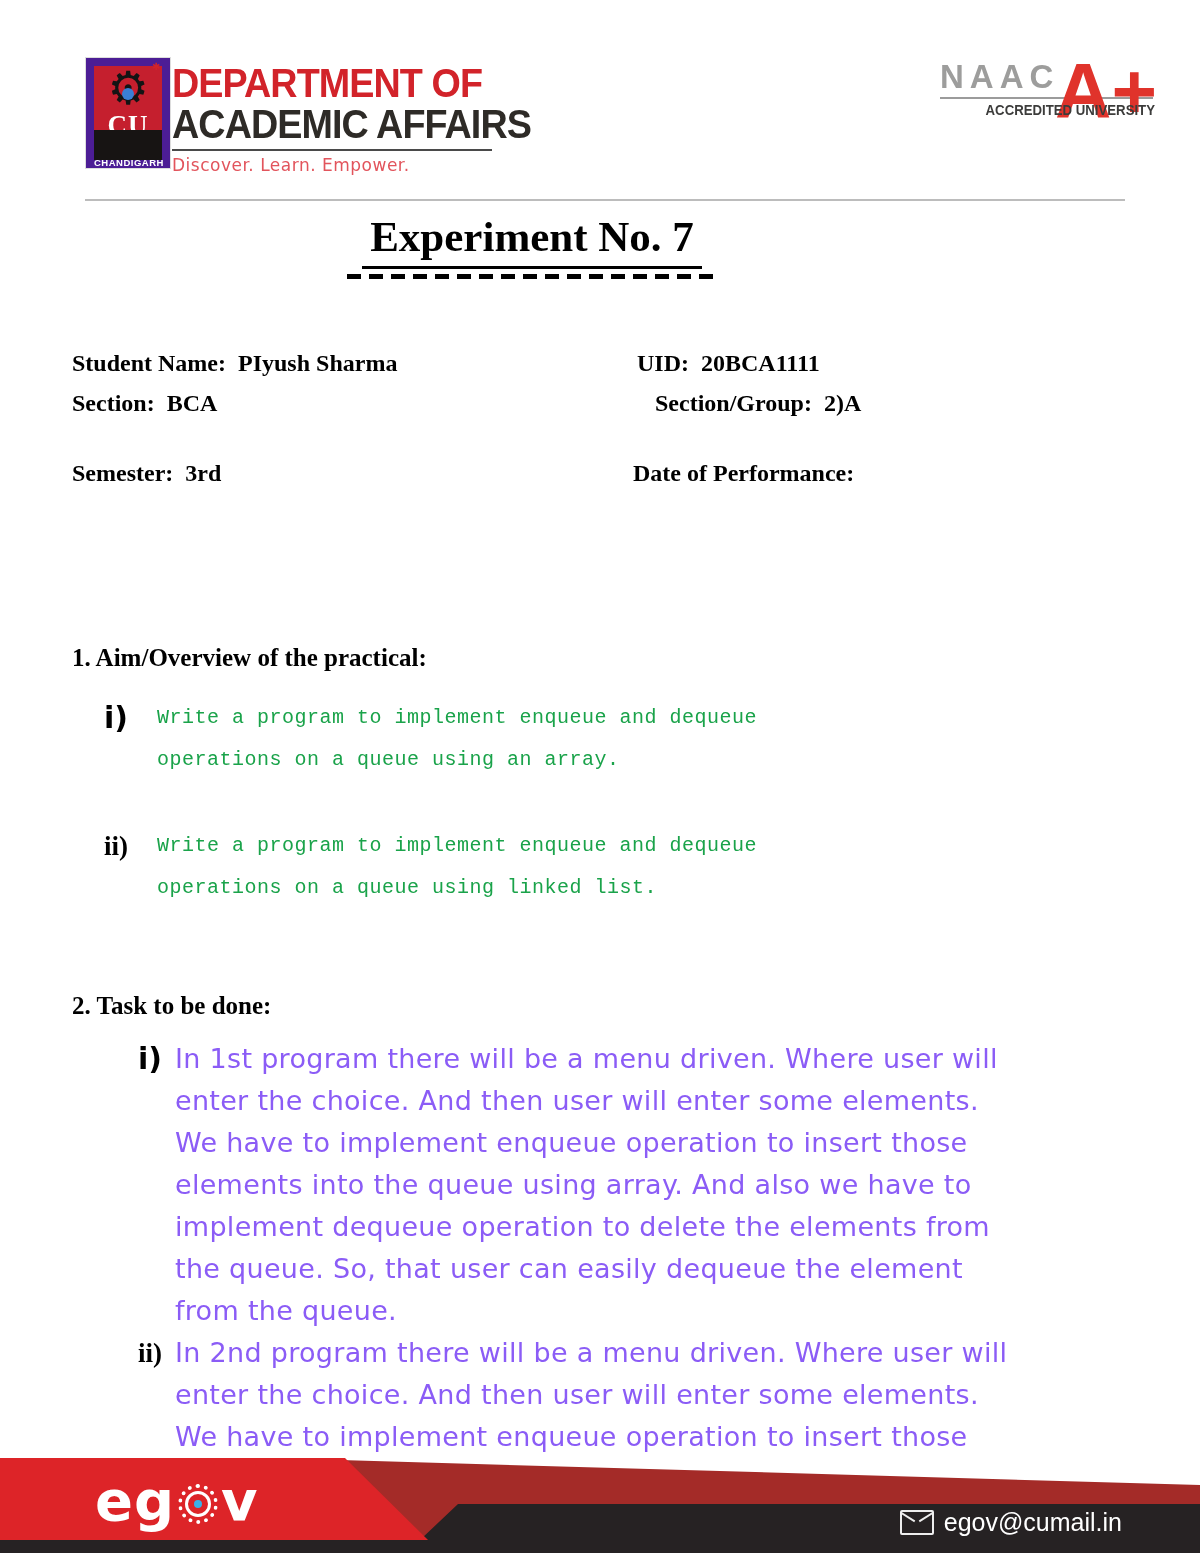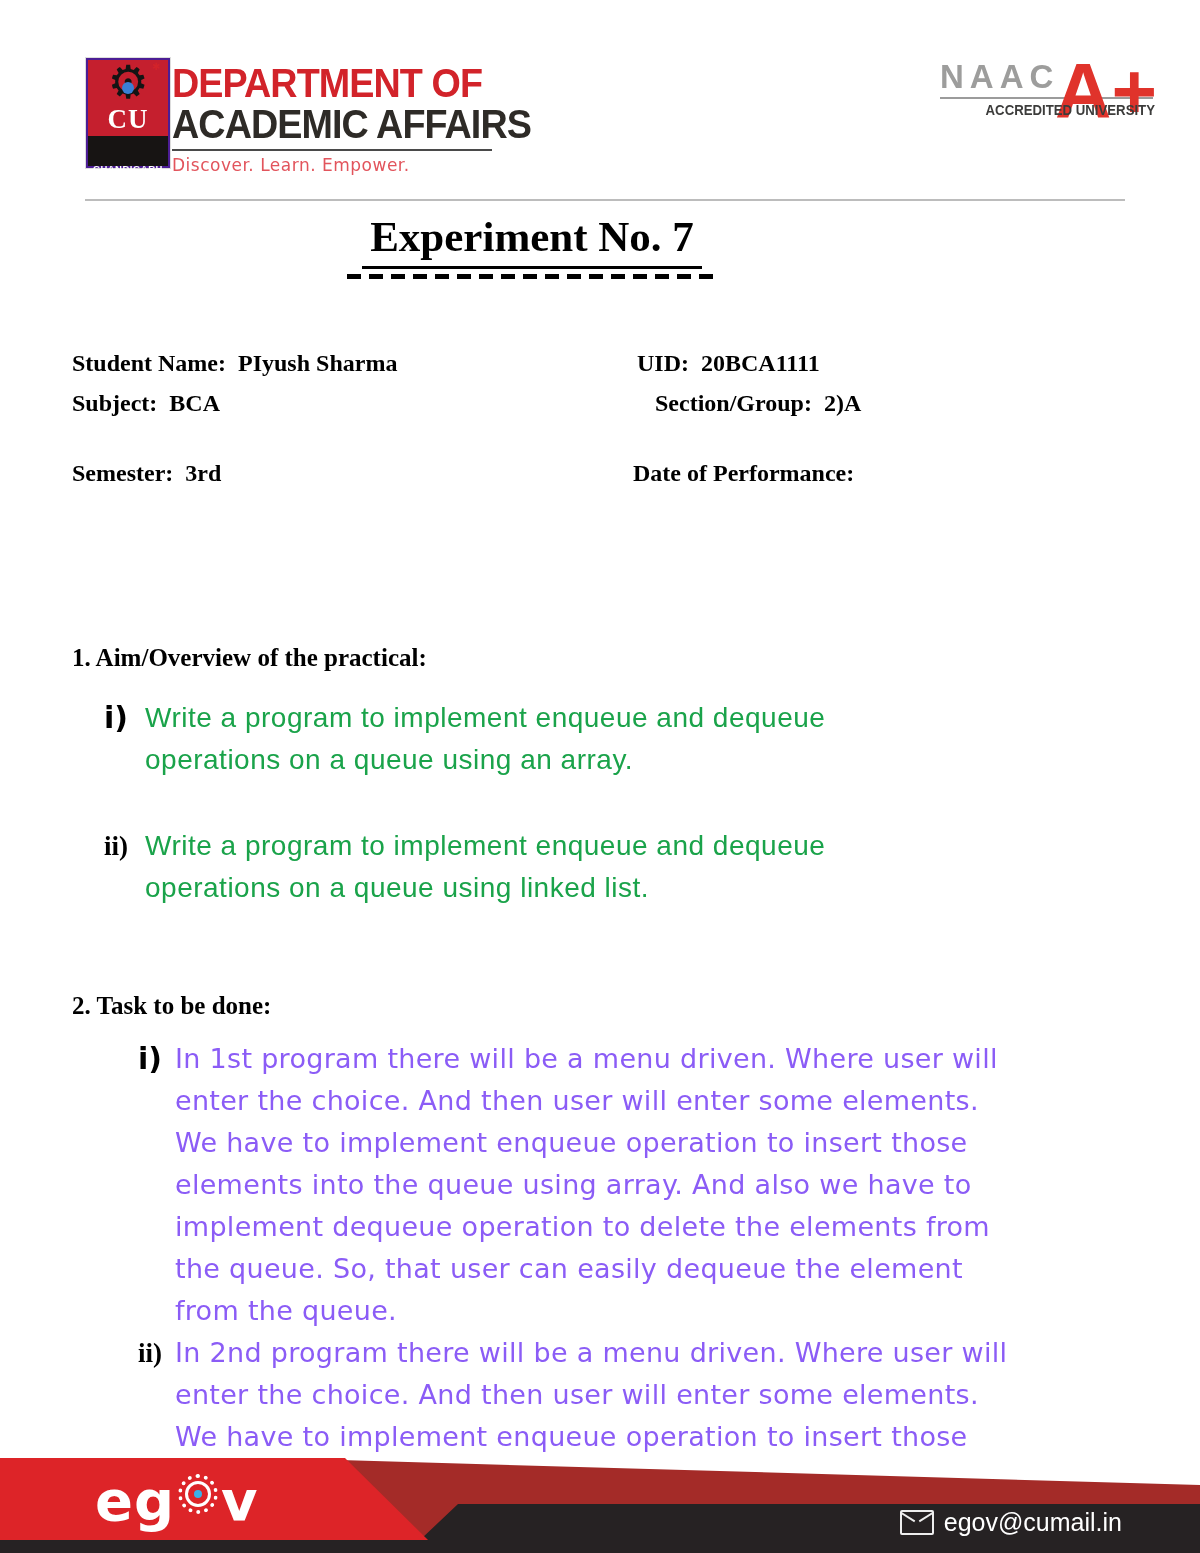--- a/index.html
+++ b/index.html
@@ -1,20 +1,20 @@
 <!DOCTYPE html>
 <html><head>
 <meta charset="utf-8">
 <style>
   * { margin:0; padding:0; box-sizing:border-box; }
   body { background:#888; font-family:"Liberation Serif", serif; }
   .page { position:relative; width:1200px; height:1553px; background:#ffffff; margin:0 auto; overflow:hidden; }
 
   
-  .cu-logo { position:absolute; left:86px; top:58px; width:84px; height:110px; background:#c51f2e; border:2px solid #4c1d95; box-shadow:0 0 0 1px #ddd; }
+  .cu-logo { position:absolute; left:86px; top:58px; width:84px; height:110px; background:#c51f2e; border:8px solid #4c1d95; box-shadow:0 0 0 1px #ddd; }
   .cu-gear { position:absolute; left:0; right:0; top:-4px; text-align:center; font-family:"DejaVu Sans",sans-serif; font-size:46px; color:#141414; line-height:52px; }
   .cu-globe { position:absolute; left:50%; top:22px; width:12px; height:12px; margin-left:-6px; border-radius:50%; background:#3a7fd5; }
   .cu-acronym { position:absolute; left:0; right:0; top:44px; text-align:center; color:#fff; font-weight:bold; font-size:27px; letter-spacing:1px; }
   .cu-ubar { position:absolute; left:0; right:0; bottom:0; height:30px; background:#171413; color:#fff; text-align:center; font-family:"Liberation Sans",sans-serif; font-size:9.5px; font-weight:bold; letter-spacing:.5px; line-height:11px; padding-top:12px; transform-origin:center; }
   .cu-tm { position:absolute; left:152px; top:61px; color:#d2232a; font-size:10px; font-family:"DejaVu Sans",sans-serif; }
 
   .dept-line1 { position:absolute; left:172px; top:60px; font-family:"Liberation Sans",sans-serif; font-weight:800; font-size:41px; color:#d2232a; letter-spacing:-1px; transform:scaleX(.92); transform-origin:left; }
   .dept-line2 { position:absolute; left:172px; top:101px; font-family:"Liberation Sans",sans-serif; font-weight:800; font-size:41px; color:#2e2b27; letter-spacing:-1px; transform:scaleX(.92); transform-origin:left; }
   .dept-rule { position:absolute; left:172px; top:149px; width:320px; height:2px; background:#4a4a4a; }
   .tagline { position:absolute; left:172px; top:155px; font-family:"DejaVu Sans",sans-serif; font-size:17px; color:#e2545c; letter-spacing:.5px; }
@@ -44,31 +44,31 @@
 
   
   .sec-heading { position:absolute; left:72px; font-size:25px; font-weight:bold; color:#000; }
   .sec1 { top:644px; } .sec2 { top:992px; }
 
   .item { position:absolute; display:flex; }
   .marker { flex:0 0 auto; color:#000; }
   .marker-sans { font-family:"DejaVu Sans",sans-serif; font-weight:800; font-size:30px; line-height:42px; }
   .marker-serif { font-family:"Liberation Serif",serif; font-weight:bold; font-size:27px; line-height:42px; }
   .itext { white-space:pre-line; line-height:42px; }
-  .green { color:#1aa34a; font-family:Liberation Sans, sans-serif; font-size:28px; letter-spacing:.5px; }
+  .green { color:#1aa34a; font-family:Liberation Mono, monospace; font-size:20px; letter-spacing:.5px;margin-left:12px; }
   .purple { color:#8b5cf6; font-family:"DejaVu Sans",sans-serif; font-size:27px; letter-spacing:.3px; }
 
   .g1 { left:104px; top:697px; } .g1 .marker { width:41px; }
   .g2 { left:104px; top:825px; } .g2 .marker { width:41px; }
   .p1 { left:138px; top:1038px; } .p1 .marker { width:37px; }
   .p2 { left:138px; top:1332px; } .p2 .marker { width:37px; }
 
   
   .footer-svg { position:absolute; left:0; bottom:0; width:1200px; height:95px; display:block; }
-  .egov { position:absolute; left:95px; top:1468px; color:#fff; font-family:"DejaVu Sans",sans-serif; font-weight:800; font-size:56px; letter-spacing:1px; display:flex; }
+  .egov { position:absolute; left:95px; top:1468px; color:#fff; font-family:"DejaVu Sans",sans-serif; font-weight:800; font-size:56px; letter-spacing:1px; display:flex; align-items:center; }
   .egov-gear { display:inline-block; width:40px; height:40px; margin:6px 3px 0; border:4px dotted #fff; border-radius:50%; position:relative; }
   .egov-gear::before { content:""; position:absolute; left:50%; top:50%; width:20px; height:20px; margin:-13px 0 0 -13px; border:3px solid #fff; border-radius:50%; }
   .egov-gear::after { content:""; position:absolute; left:50%; top:50%; width:8px; height:8px; margin:-4px 0 0 -4px; border-radius:50%; background:#3ab0e8; }
   .email { position:absolute; right:78px; top:1508px; display:flex; align-items:center; gap:10px; color:#fff; font-family:"Liberation Sans",sans-serif; font-size:25px; }
   .env { width:34px; height:25px; border:2px solid #eee; border-radius:2px; position:relative; overflow:hidden; }
   .env::before,.env::after { content:""; position:absolute; top:-1px; width:60%; height:2px; background:#eee; }
   .env::before { left:-2px; transform-origin:left top; transform:rotate(32deg); }
   .env::after { right:-2px; transform-origin:right top; transform:rotate(-32deg); }
 </style>
 </head>
@@ -102,21 +102,21 @@
   <div class="title-wrap">
     <span class="title-text">Experiment No. 7</span>
     <div class="title-dashes"></div>
   </div>
 
   <div class="info-row row1">
     <span>Student Name:</span><span class="info-val">PIyush Sharma</span>
     <span class="info-right"><span>UID:</span><span class="info-val">20BCA1111</span></span>
   </div>
   <div class="info-row row2">
-    <span>Subject:</span><span class="info-val">BCA</span>
+    <span>Section:</span><span class="info-val">BCA</span>
     <span class="info-right"><span>Section/Group:</span><span class="info-val">2)A</span></span>
   </div>
   <div class="info-row row3">
     <span>Semester:</span><span class="info-val">3rd</span>
     <span class="info-right"><span>Date of Performance:</span><span class="info-val"></span></span>
   </div>
 
   <div class="sec-heading sec1">1. Aim/Overview of the practical:</div>
   <div class="item g1">
     <span class="marker marker-sans">i)</span>

